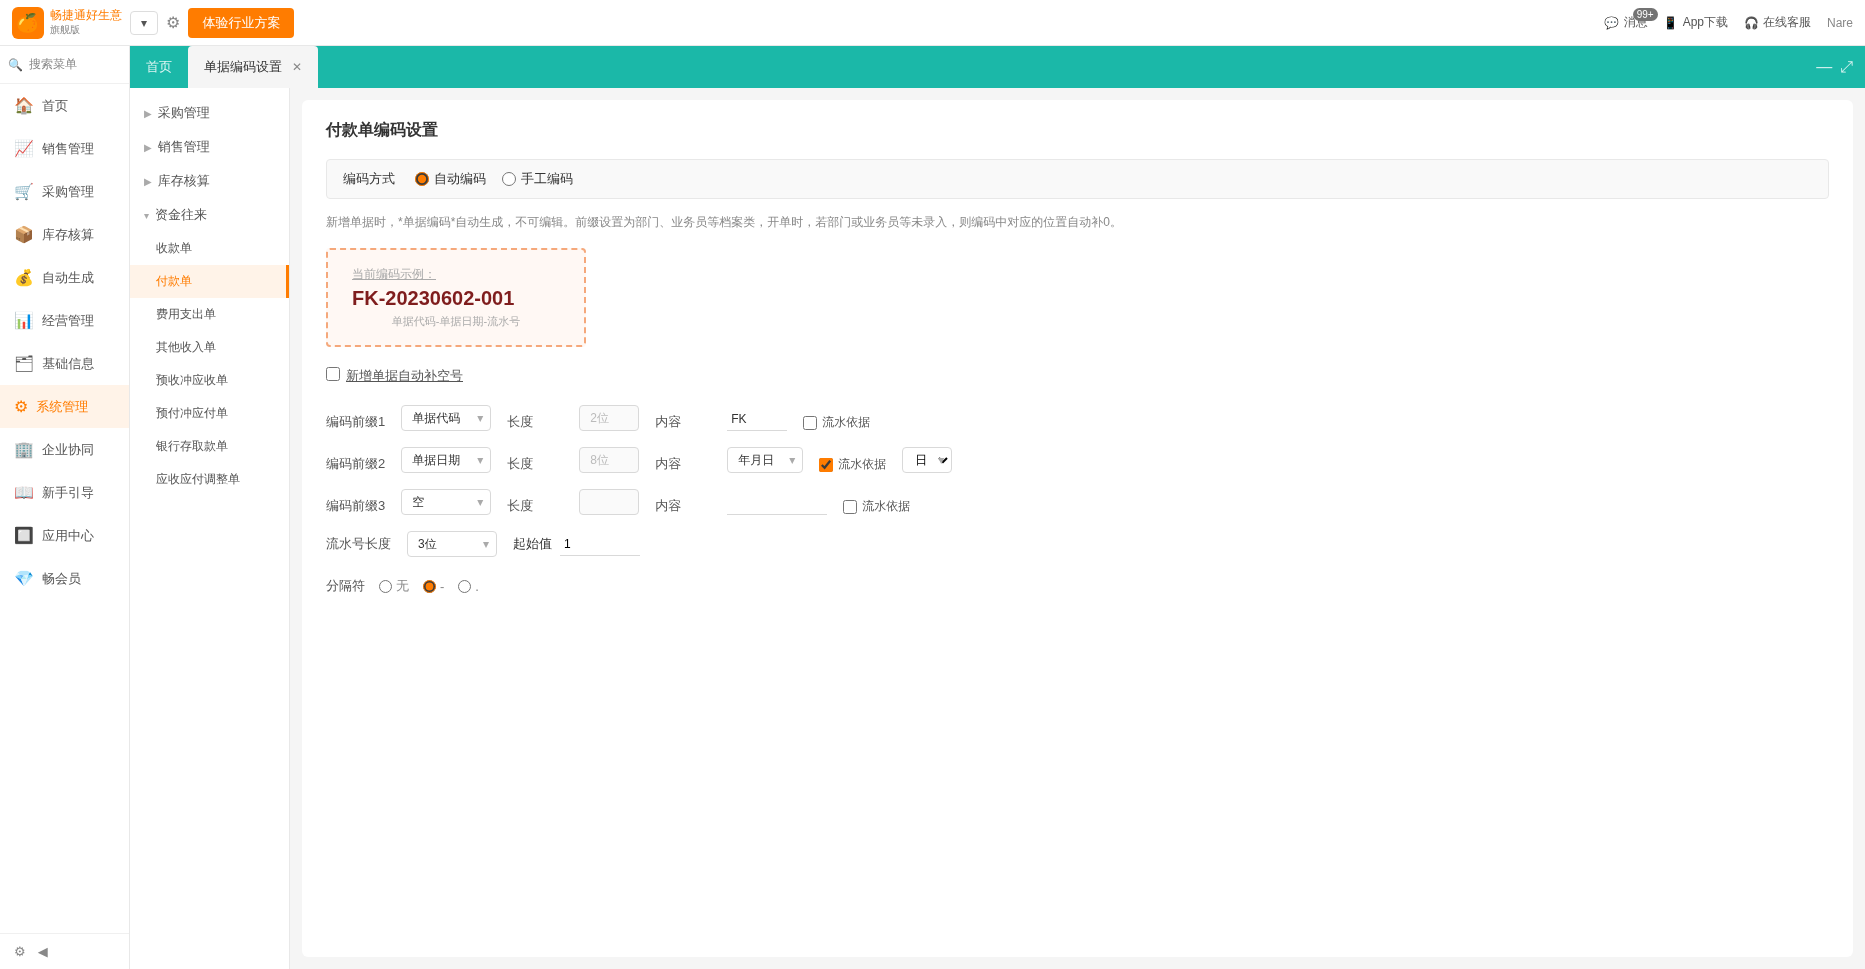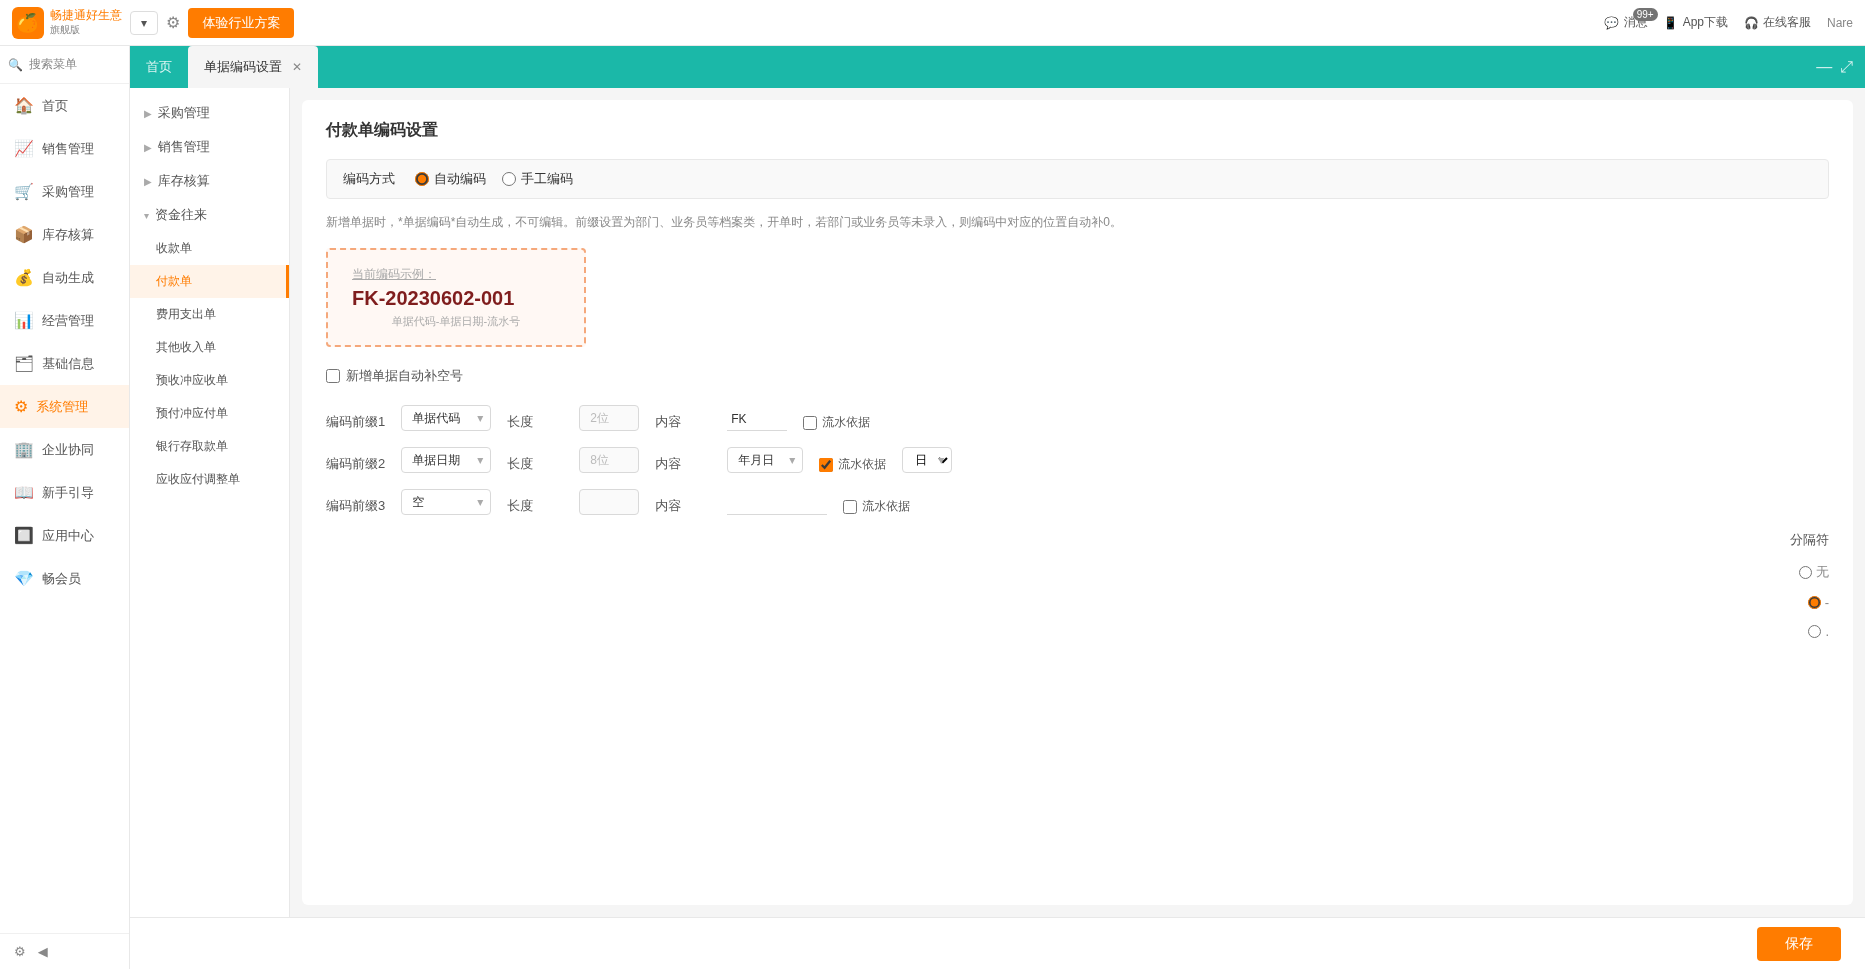--- a/index.html
+++ b/index.html
@@ -169,21 +169,21 @@
       background: #fff8f4;
       padding: 16px 24px;
       display: inline-block;
       margin-bottom: 20px;
       min-width: 260px;
     }
     .code-preview-main { font-size: 20px; font-weight: 700; color: #7f1d1d; }
     .code-preview-sub { font-size: 11px; color: #aaa; margin-top: 4px; text-align: center; }
 
     
-    .auto-fill-row { display: flex; align-items: center; gap: 6px; margin-bottom: 20px; font-size: 13px; color: #555; }
+    .auto-fill-row { display: flex; gap: 6px; margin-bottom: 20px; font-size: 13px; color: #555; text-decoration: underline; }
     .checkbox-input { width: 14px; height: 14px; }
 
     
     .form-row {
       display: flex;
       align-items: flex-end;
       gap: 16px;
       margin-bottom: 16px;
     }
     .form-label { color: #555; font-size: 13px; min-width: 56px; }
@@ -232,21 +232,21 @@
     .start-input {
       border: none;
       border-bottom: 1px solid #d9d9d9;
       width: 80px;
       padding: 4px;
       font-size: 12px;
       outline: none;
     }
 
     
-    .separator-row { display: flex; align-items: flex-end; gap: 14px; font-size: 13px; color: #555; margin-bottom: 20px; flex-direction: column; }
+    .separator-row { display: flex; align-items: center; gap: 14px; font-size: 13px; color: #555; margin-bottom: 20px; }
     .sep-radio { display: flex; align-items: center; gap: 4px; cursor: pointer; }
     .sep-char { color: #888; }
 
     
     .bottom-bar {
       height: 52px;
       background: #fff;
       border-top: 1px solid #e8e8e8;
       display: flex;
       align-items: center;
@@ -505,20 +505,32 @@
           <input class="length-input" type="text" placeholder="" style="color: rgb(187, 187, 187);">
           <span class="form-label">内容</span>
           <input class="content-input" type="text" value="" style="width: 100px;">
           <label class="flow-checkbox-label">
             <input type="checkbox" class="checkbox-input" style="">
             <span>流水依据</span>
           </label>
         </div>
 
         
+        <div class="serial-row">
+          <span class="serial-label">流水号长度</span>
+          <div class="select-wrapper">
+            <select class="form-select">
+              <option>3位</option>
+            </select>
+          </div>
+          <div class="serial-start">
+            <span>起始值</span>
+            <input class="start-input" type="text" value="1" style="">
+          </div>
+        </div>
 
         
         <div class="separator-row">
           <span>分隔符</span>
           <label class="sep-radio">
             <input type="radio" name="separator" style="">
             <span class="sep-char">无</span>
           </label>
           <label class="sep-radio">
             <input type="radio" name="separator" checked="" style="accent-color: rgb(255, 124, 0);">
@@ -526,17 +538,14 @@
           </label>
           <label class="sep-radio">
             <input type="radio" name="separator" style="">
             <span class="sep-char">.</span>
           </label>
         </div>
 
       </div>
     </div>
 
-    <div class="bottom-bar">
-      <button class="save-btn">保存</button>
-    </div>
   </div>
 </div>
 
 </body></html>

